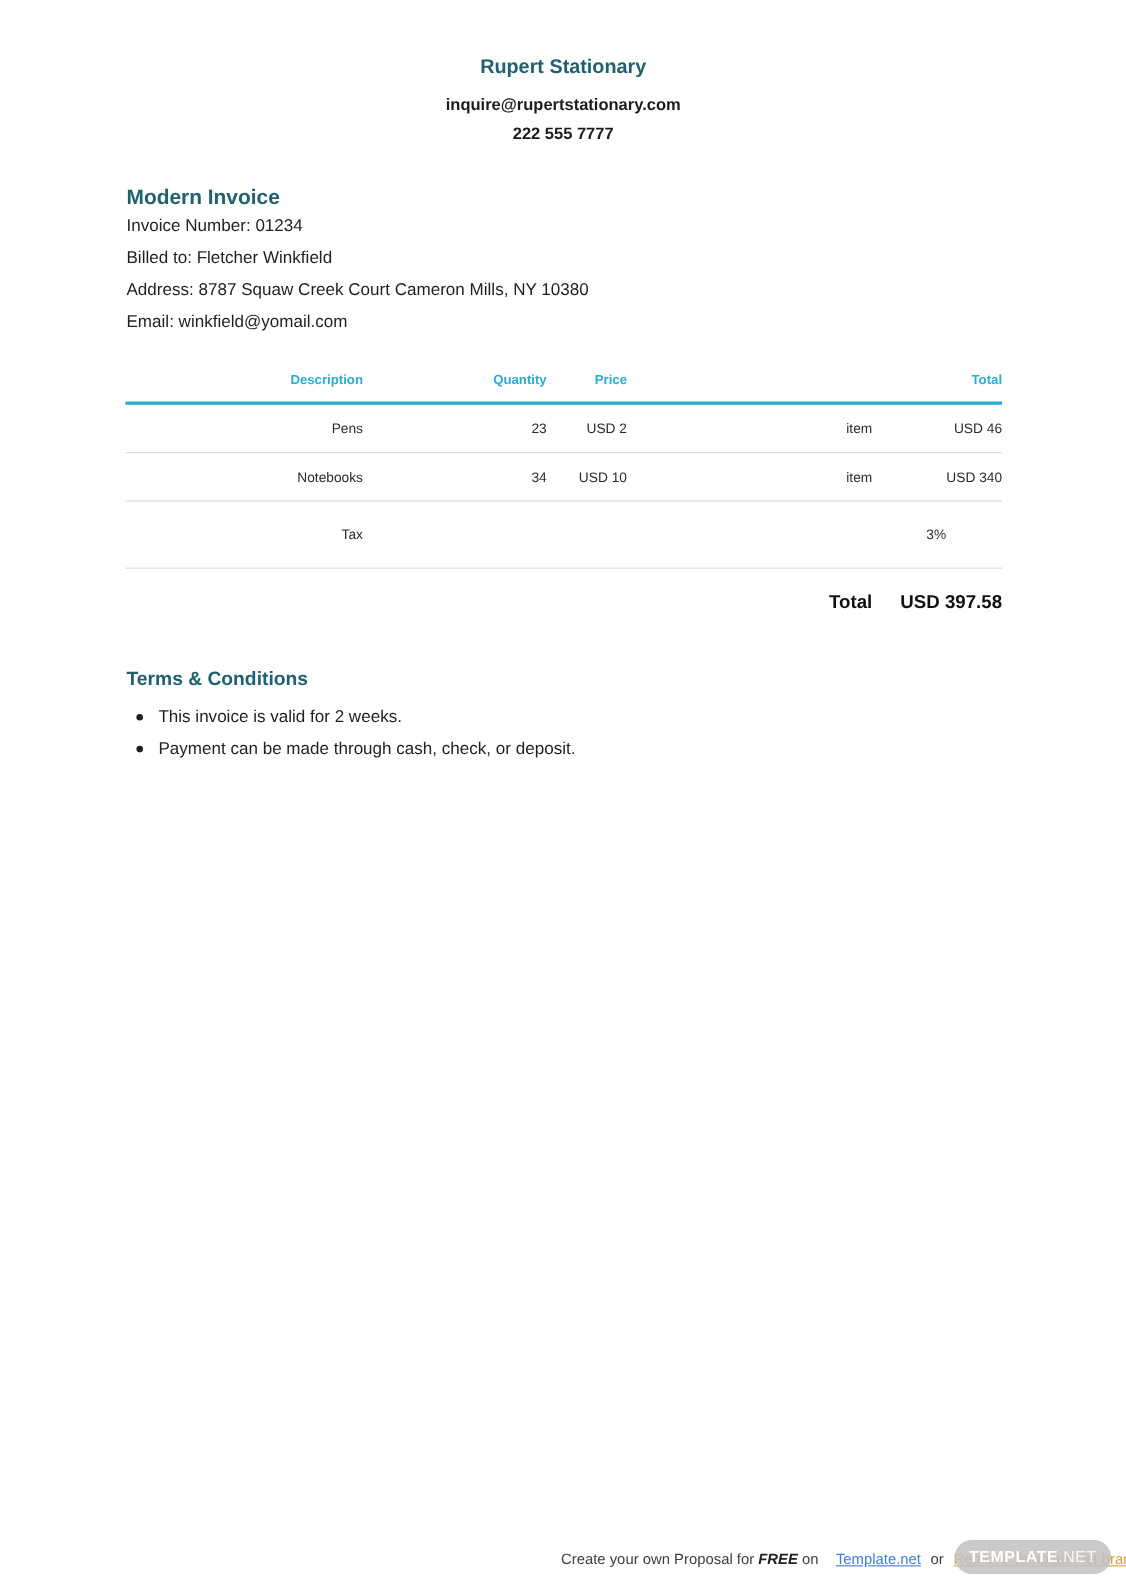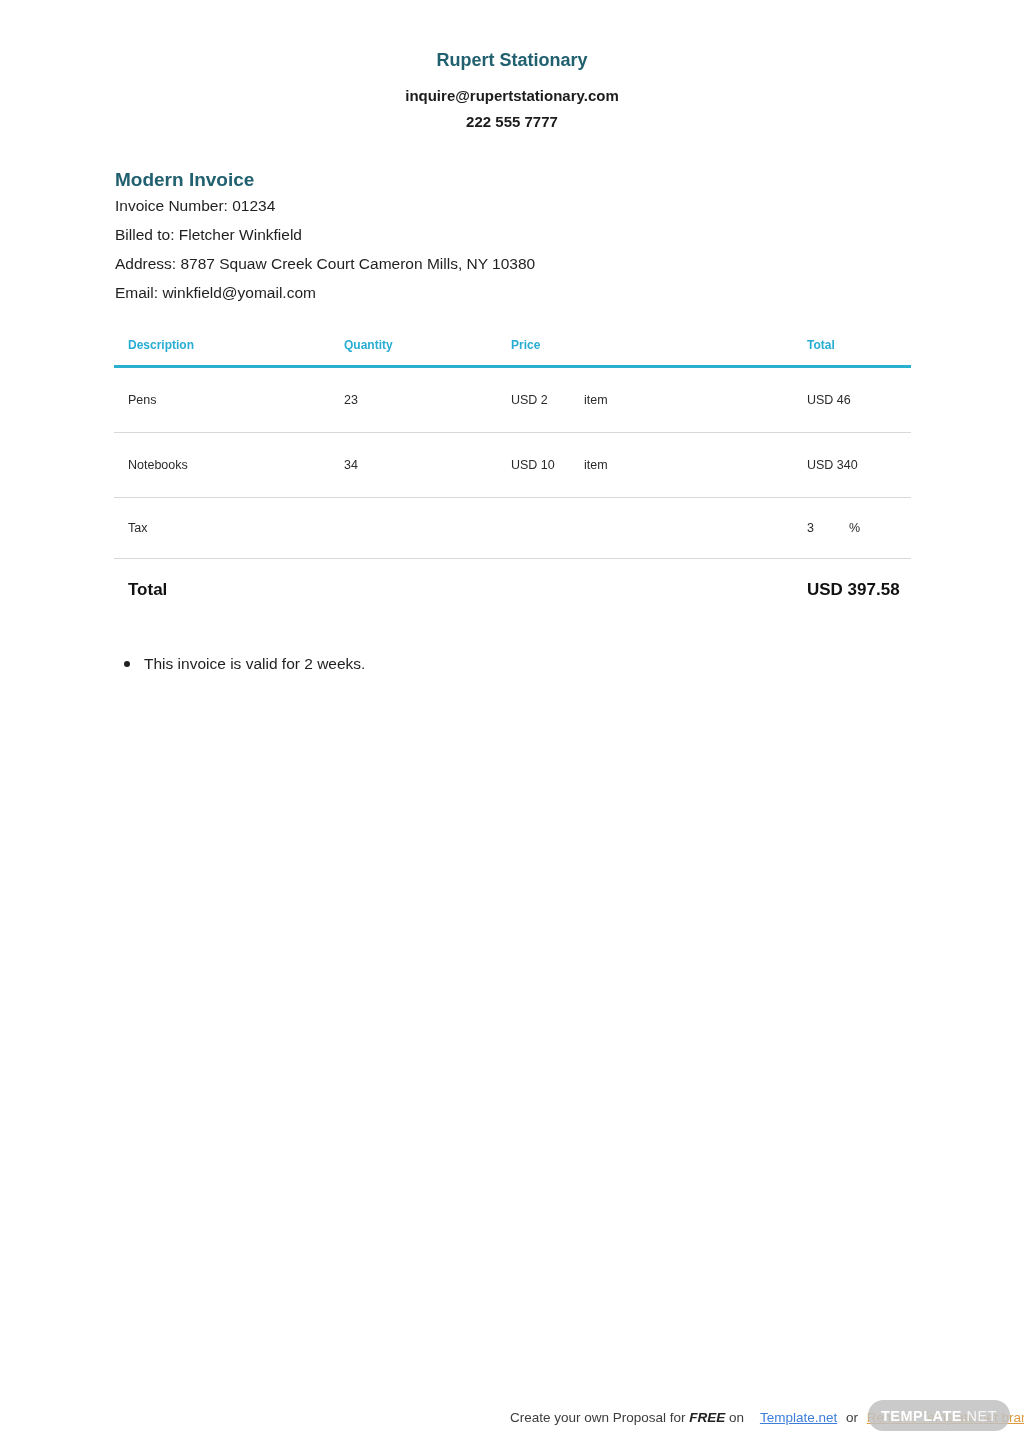--- a/index.html
+++ b/index.html
@@ -34,37 +34,37 @@
     font-size: 19px;
     font-weight: bold;
     color: #20606f;
     margin-bottom: 0;
   }
   .meta-line { font-size: 15.5px; line-height: 29px; color: #1f1f1f; }
   .meta-line .label { font-weight: normal; }
   .meta-line .value-bold { font-weight: normal; }
 
   
-  .items-table { margin: 17px 0 0 114px; width: 797px; }
+  .items-table { margin: 17px 0 0 114px; width: 797px; text-align: right; }
   .t-row {
     display: grid;
     grid-template-columns: 216px 167px 73px 223px 118px;
     align-items: center;
   }
   .t-head {
     height: 44px;
     border-bottom: 3px solid #29b0ce;
   }
   .t-head .cell {
     color: #2aadd2;
     font-size: 12px;
     font-weight: bold;
   }
   .cell { padding-left: 14px; font-size: 12.5px; color: #2b2b2b; }
-  .body-row { height: 65px; border-bottom: 1px solid #d8d8d8; }
+  .body-row { height: 44px; border-bottom: 1px solid #d8d8d8; }
   .tax-row { height: 61px; border-bottom: 1px solid #d8d8d8; }
   .tax-split { display: flex; }
   .tax-value { width: 42px; }
   .total-row { height: 62px; }
   .total-row .cell {
     font-size: 17px;
     font-weight: bold;
     color: #111111;
   }
   .total-label-cell { grid-column: 1 / span 4; }
@@ -202,22 +202,24 @@
     </div>
   </div>
 
   <div class="t-row total-row">
     <div class="cell total-label-cell">Total</div>
     <div class="cell">USD 397.58</div>
   </div>
 </div>
 
 <div class="terms">
+  <div class="terms-title">Terms &amp; Conditions</div>
   <ul class="terms-list">
     <li>This invoice is valid for 2 weeks.</li>
+    <li>Payment can be made through cash, check, or deposit.</li>
   </ul>
 </div>
 
 <div class="footer-bar">
   <div class="footer-text">
     <span>Create your own Proposal for </span><span class="bold">FREE</span><span> on</span>
     <a href="#" class="footer-link-blue">Template.net</a>
     <span>or</span>
     <a href="#" class="footer-link-orange">Remove Template.net branding</a>
   </div>

